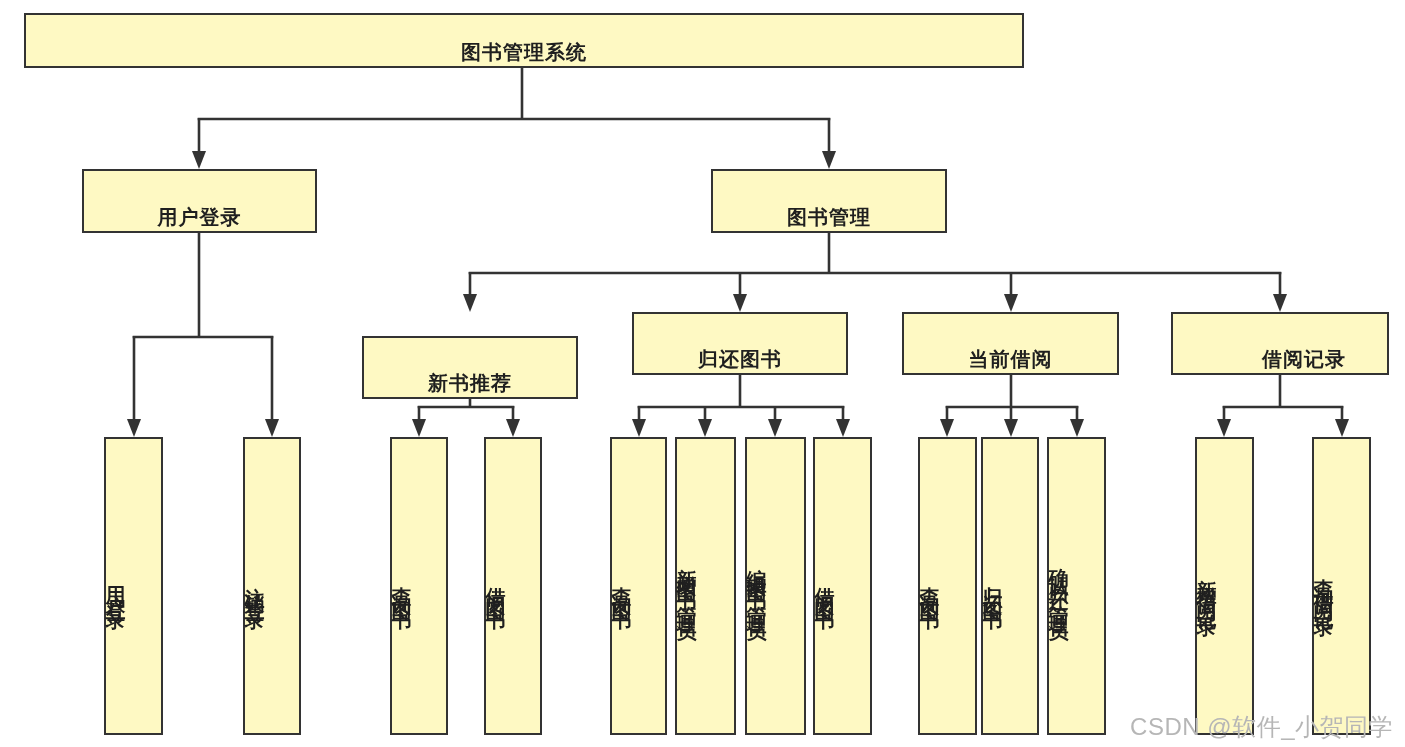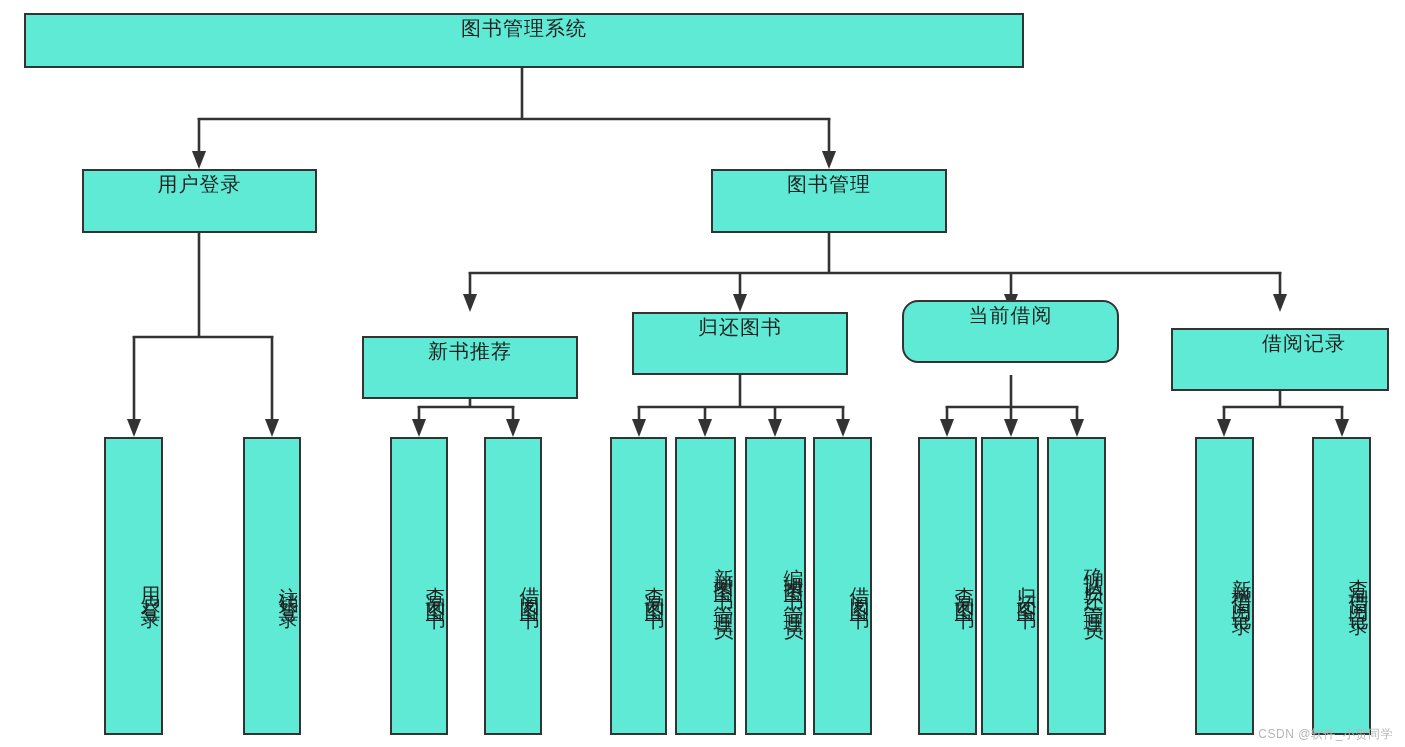--- a/index.html
+++ b/index.html
@@ -24,43 +24,44 @@
     stroke-width: 2.6;
   }
   .connectors polygon {
     fill: var(--line, #333333);
     stroke: none;
   }
   .node {
     position: absolute;
     box-sizing: border-box;
     border: 2px solid var(--line, #333333);
-    background: #5eead4;
+    background: #fef9c3;
     display: flex;
-    align-items: flex-start;
+    align-items: flex-end;
     justify-content: center;
     color: var(--text, #1f1f1f);
     font-size: 20px;
     letter-spacing: 1px;
     white-space: nowrap;
+    font-weight: bold;
   }
   .node.root { border-width: 2px; }
   .node.vcol {
     writing-mode: vertical-rl;
     text-orientation: mixed;
     letter-spacing: 0.38em;
     font-size: 20px;
     line-height: 1;
     padding: 6px 0;
   }
   .watermark {
     position: absolute;
     right: 12px;
     bottom: 4px;
-    font-size: 12px;
+    font-size: 24px;
     letter-spacing: 0.5px;
     color: var(--wm, #b6b6b6);
     white-space: nowrap;
   }
 </style>
 </head>
 <body>
 
 <div class="canvas">
 
@@ -150,24 +151,24 @@
   <div class="node" style="left:711px; top:169px; width:236px; height:64px;">
     <span>图书管理</span>
   </div>
 
   <div class="node" style="left:362px; top:312px; width:216px; height:63px;margin-top:24px;">
     <span>新书推荐</span>
   </div>
   <div class="node" style="left:632px; top:312px; width:216px; height:63px;">
     <span>归还图书</span>
   </div>
-  <div class="node" style="left:902px; top:300px; width:217px; height:63px;border-radius:16px;">
+  <div class="node" style="left:902px; top:312px; width:217px; height:63px;">
     <span>当前借阅</span>
   </div>
-  <div class="node" style="left:1171px; top:328px; width:218px; height:63px;padding-left:48px;">
+  <div class="node" style="left:1171px; top:312px; width:218px; height:63px;padding-left:48px;">
     <span>借阅记录</span>
   </div>
 
   <div class="node vcol" style="left:104px; top:437px; width:59px; height:298px;">
     <span>用户登录</span>
   </div>
   <div class="node vcol" style="left:243px; top:437px; width:58px; height:298px;">
     <span>注销登录</span>
   </div>
   <div class="node vcol" style="left:390px; top:437px; width:58px; height:298px;">

